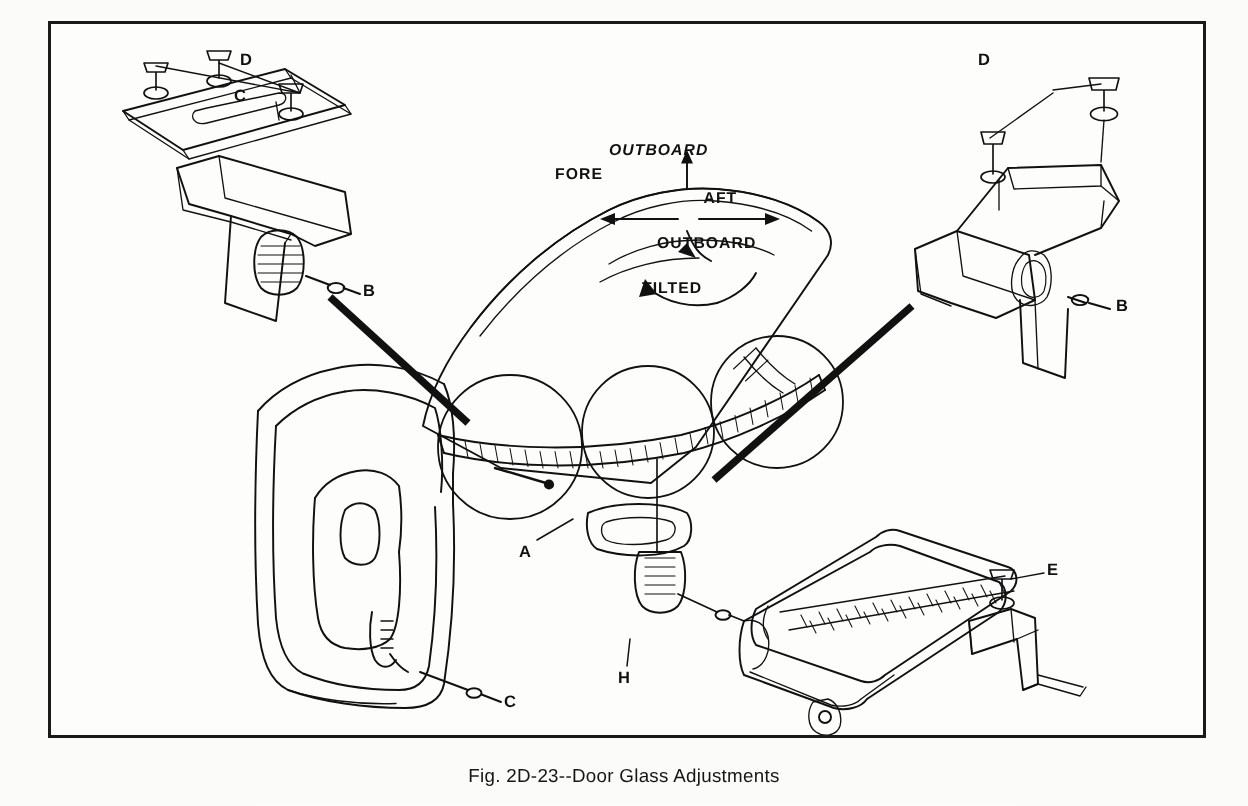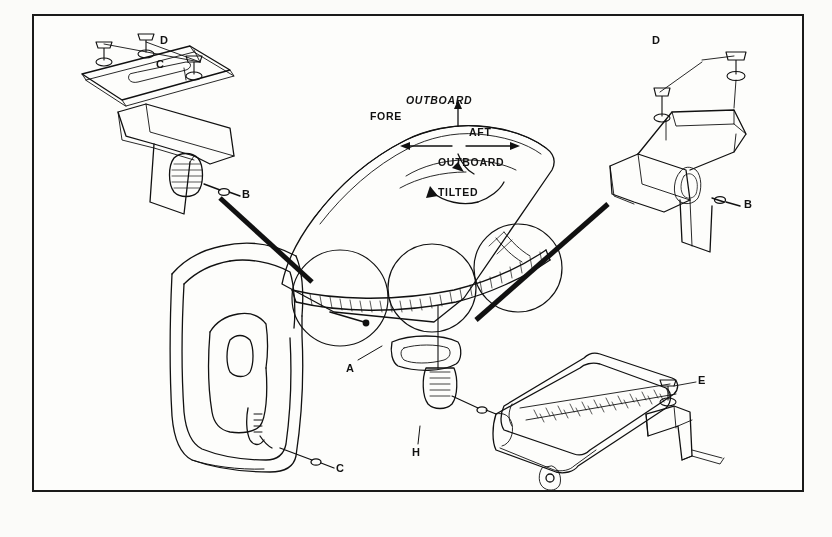--- a/index.html
+++ b/index.html
@@ -323,30 +323,31 @@
         <path d="M246 432 L278 444" stroke-width="1.3"></path>
         <ellipse cx="282" cy="446" rx="5" ry="3.2"></ellipse>
         <path d="M287 447 L300 452" stroke-width="1.3"></path>
       </g>
     </svg>
 
     <div class="dir" style="left:372px; top:78px;font-style:italic;">OUTBOARD</div>
     <div class="dir" style="left:336px; top:94px;">FORE</div>
     <div class="dir" style="left:435px; top:110px;">AFT</div>
     <div class="dir" style="left:404px; top:140px;">OUTBOARD</div>
-    <div class="dir" style="left:404px; top:170px;">TILTED</div>
+    <div class="dir" style="left:394px; top:170px;">TILTED</div>
 
     <div class="lbl" style="left:126px; top:18px;">D</div>
     <div class="lbl" style="left:122px; top:42px;">C</div>
     <div class="lbl" style="left:208px; top:172px;">B</div>
 
     <div class="lbl" style="left:618px; top:18px;">D</div>
     <div class="lbl" style="left:710px; top:182px;">B</div>
 
     <div class="lbl" style="left:312px; top:346px;">A</div>
     <div class="lbl" style="left:378px; top:430px;">H</div>
     <div class="lbl" style="left:302px; top:446px;">C</div>
     <div class="lbl" style="left:664px; top:358px;">E</div>
 
   </div>
 
+  <div class="caption">Fig. 2D-23--Door Glass Adjustments</div>
 
 </div>
 
 </body></html>

